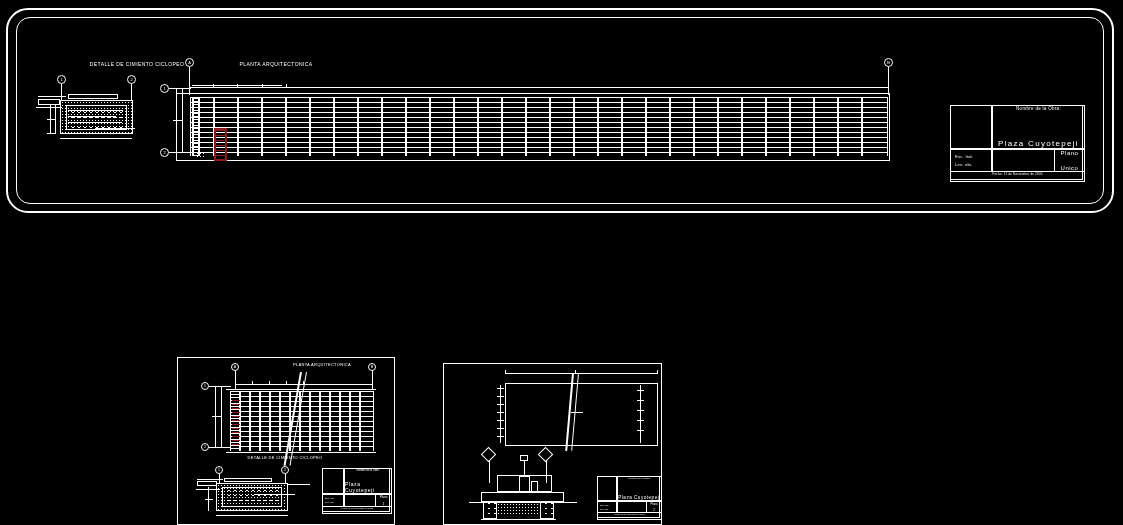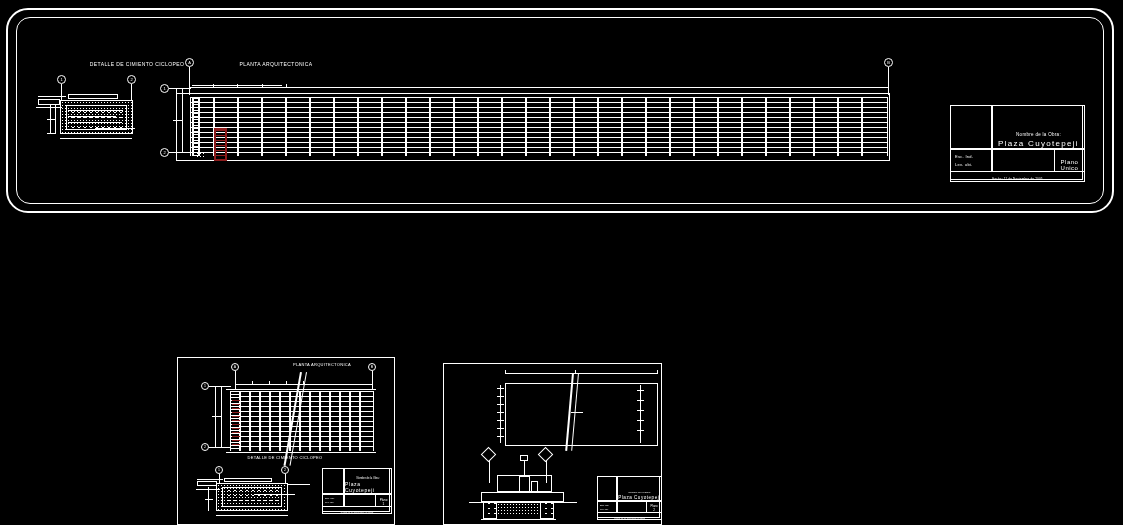--- a/index.html
+++ b/index.html
@@ -26,21 +26,21 @@
        display:flex;align-items:center;justify-content:center;
        font-size:4px;box-sizing:border-box;background:#000;}
 
   
   .sheet{position:absolute;border:2px solid #fff;border-radius:22px;box-sizing:border-box;}
   .sheet-in{position:absolute;border:1px solid #fff;border-radius:14px;box-sizing:border-box;}
 
   
   .tb{position:absolute;border:1px solid #fff;box-sizing:border-box;background:#000;}
   .tb-cell{position:absolute;border:1px solid #fff;box-sizing:border-box;
-           display:flex;flex-direction:column;align-items:center;justify-content:flex-end;}
+           display:flex;flex-direction:column;align-items:center;justify-content:space-between;}
   .tb-name{font-size:4.5px;letter-spacing:.3px;}
   .tb-big{font-size:8px;letter-spacing:1.3px;margin-top:2px;}
   .dot{position:absolute;
      background-image:radial-gradient(#fff 0.5px,transparent 0.6px);
      background-size:3px 3px;}
   .rubble{position:absolute;
      background-image:radial-gradient(#fff .6px,transparent .7px),
                       radial-gradient(#fff .5px,transparent .6px);
      background-size:4px 4px,6px 5px;background-position:0 0,2px 3px;}
 

